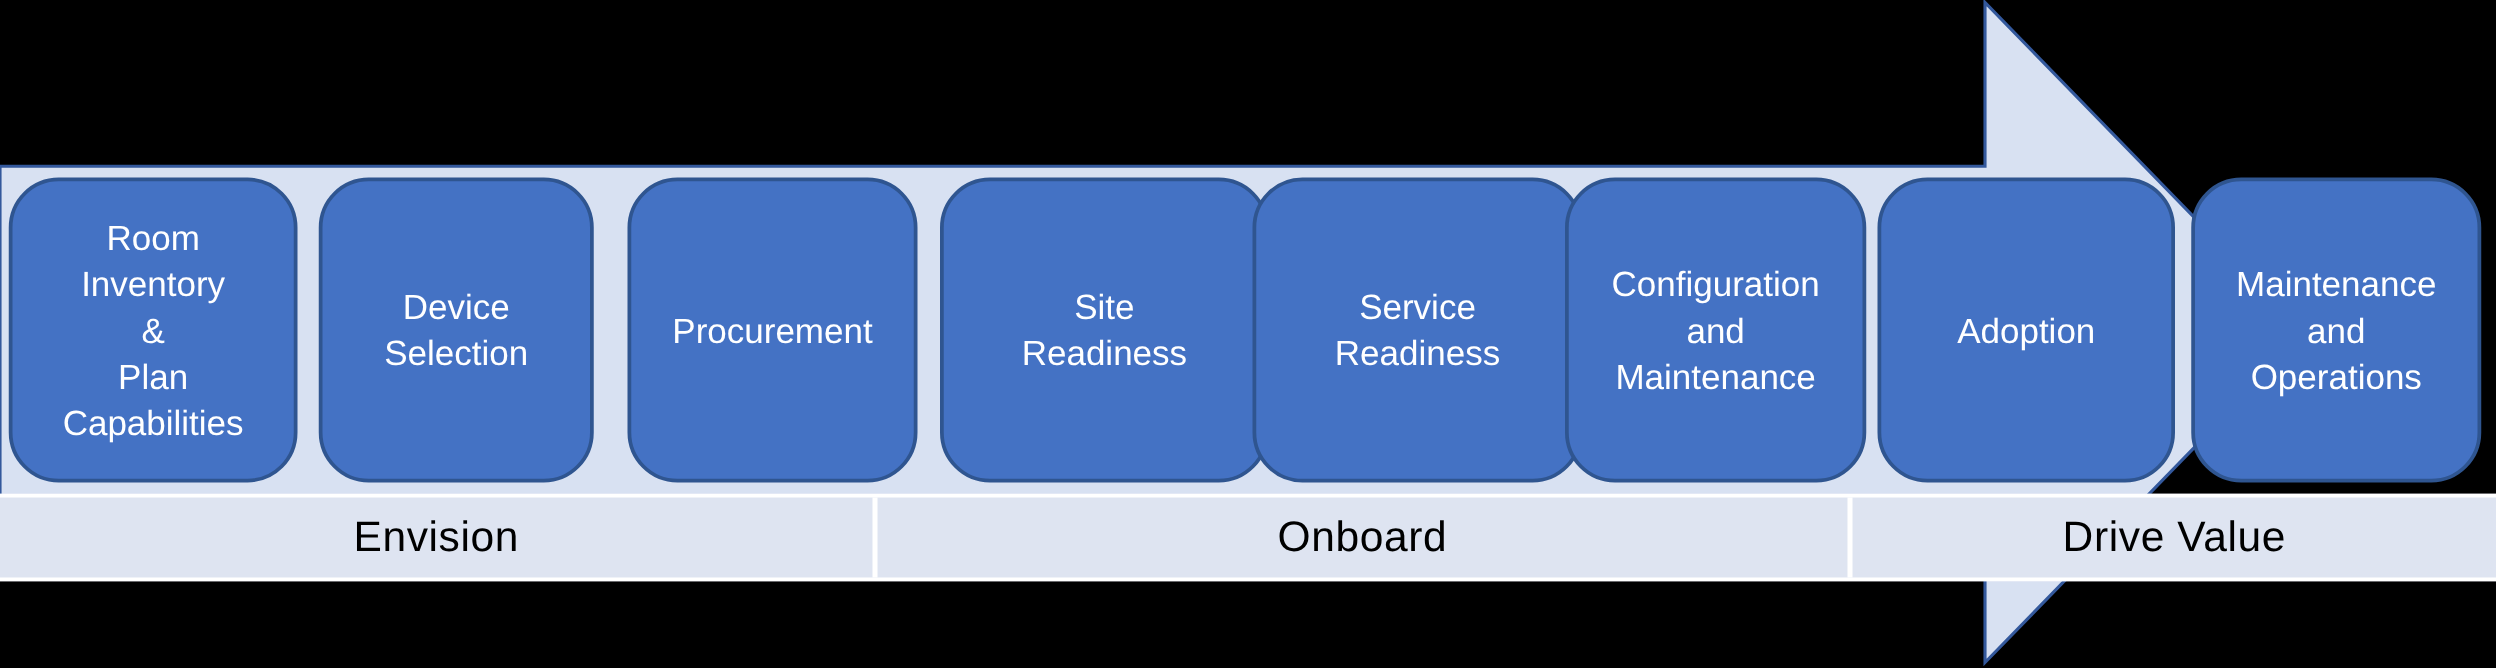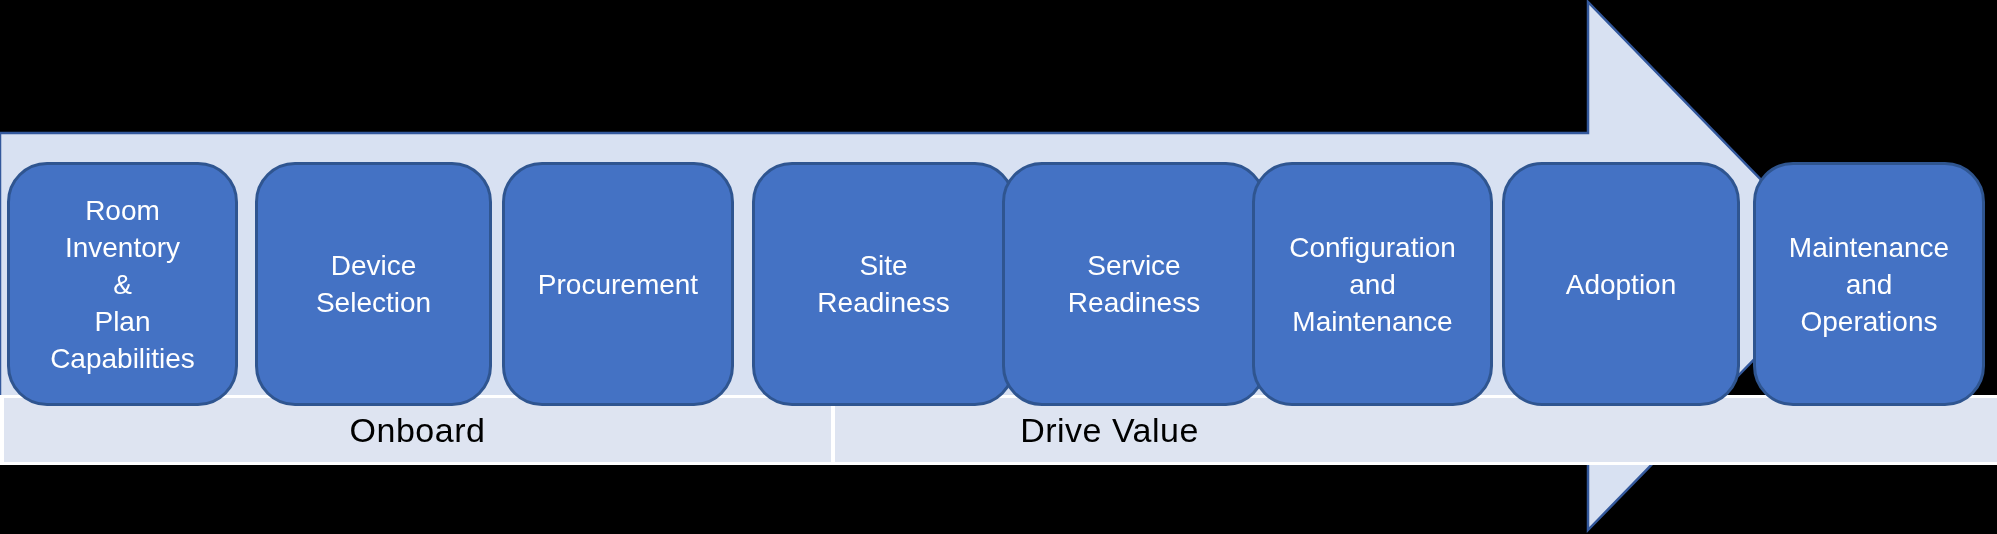--- a/index.html
+++ b/index.html
@@ -57,57 +57,59 @@
     position: absolute;
     top: 142px;
     height: 244px;
     background: var(--box-fill, #4472c4);
     border: 3px solid var(--box-border, #2f5590);
     border-radius: 40px;
     box-sizing: border-box;
     display: flex;
     align-items: center;
     justify-content: center;
-    margin-top: 20px;
   }
   .stage-label {
     color: var(--box-text, #fff);
     font-size: 28px;
     line-height: 37px;
     text-align: center;
     white-space: pre-line;
   }
 </style>
 </head>
 <body>
 
 <div id="screen">
 
   <svg class="arrow-svg" width="1997" height="534" viewBox="0 0 1997 534">
     <polygon class="arrow-shape" points="0,133 1588,133 1588,2 1845,266 1588,530 1588,397 0,397"></polygon>
   </svg>
 
   <div class="band">
+    <div class="band-segment" style="width:744px;">
+      <span class="band-label">Envision</span>
+    </div>
     <div class="band-segment separated" style="width:831px;">
       <span class="band-label">Onboard</span>
     </div>
     <div class="band-segment separated" style="width:553px;text-align:center;">
       <span class="band-label">Drive Value</span>
     </div>
   </div>
 
   <div class="stage-box" style="left:7px;width:231px;">
     <span class="stage-label">Room
 Inventory
 &amp;
 Plan
 Capabilities</span>
   </div>
 
-  <div class="stage-box" style="left:255px;width:237px;">
+  <div class="stage-box" style="left:255px;width:220px;">
     <span class="stage-label">Device
 Selection</span>
   </div>
 
   <div class="stage-box" style="left:502px;width:232px;">
     <span class="stage-label">Procurement</span>
   </div>
 
   <div class="stage-box" style="left:752px;width:263px;">
     <span class="stage-label">Site

